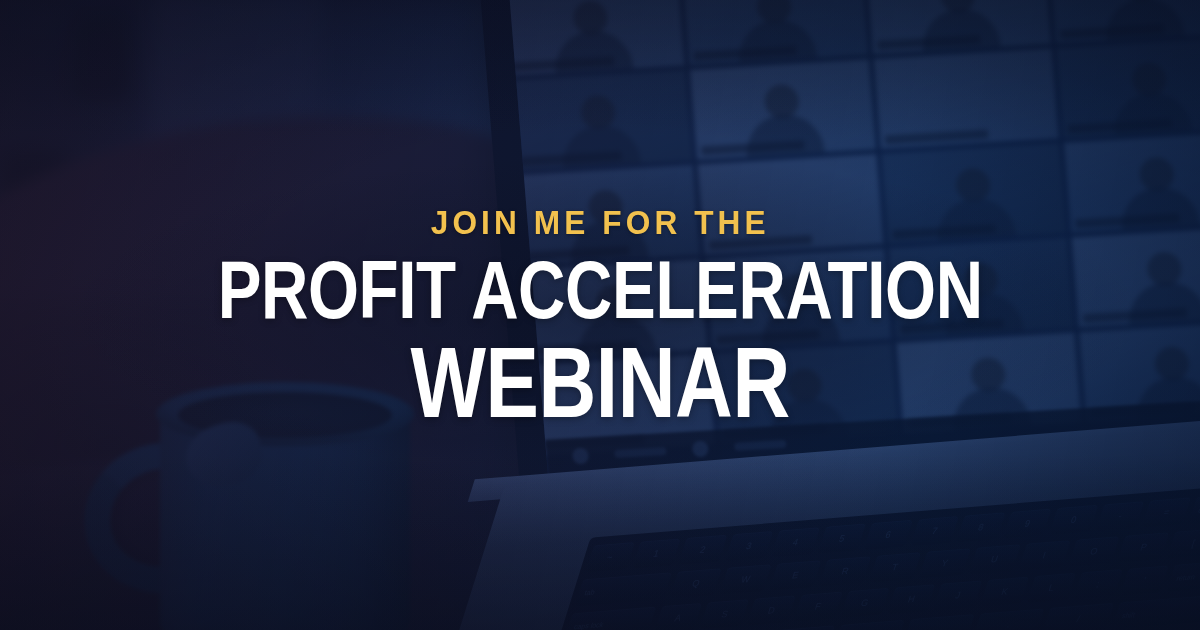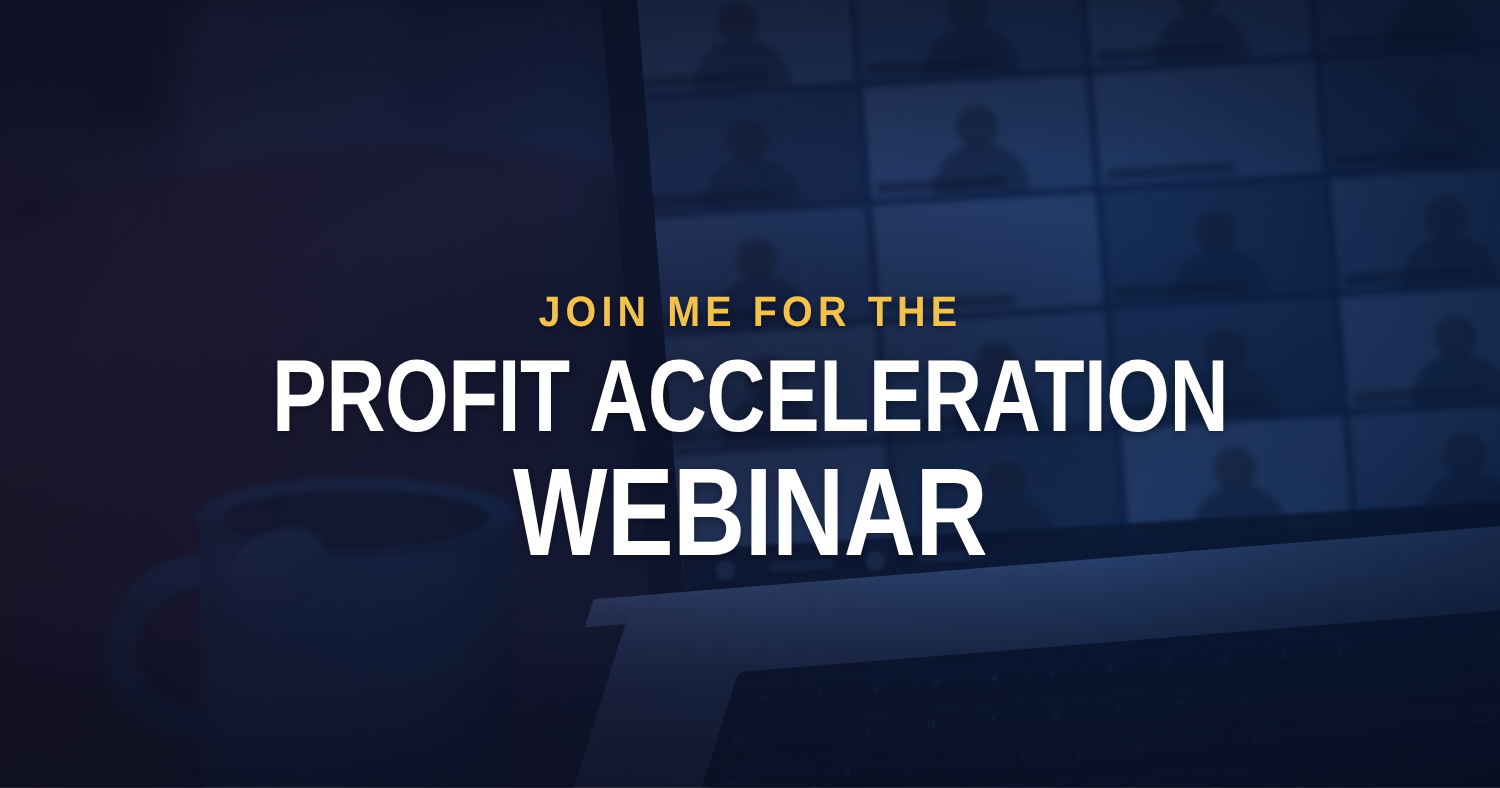--- a/index.html
+++ b/index.html
@@ -215,21 +215,20 @@
     position:absolute; left:0; top:150px; width:100%; height:330px;
     background:radial-gradient(ellipse 58% 62% at 50% 50%, rgba(10,14,32,.46) 0%, rgba(10,14,32,0) 78%);
   }
 
   
   .content{
     position:absolute; inset:0;
     display:flex; flex-direction:column;
     align-items:center; justify-content:flex-start;
     padding-top:205px;
-    margin-top:28px;
   }
   .eyebrow{
     color:#F2C14E;
     font-size:34px;
     font-weight:bold;
     letter-spacing:4.4px;
     line-height:1;
     font-family:"Liberation Sans Narrow","Liberation Sans", sans-serif;
     transform:scaleX(.93);
     text-shadow:0 1px 4px rgba(0,0,0,.35);

